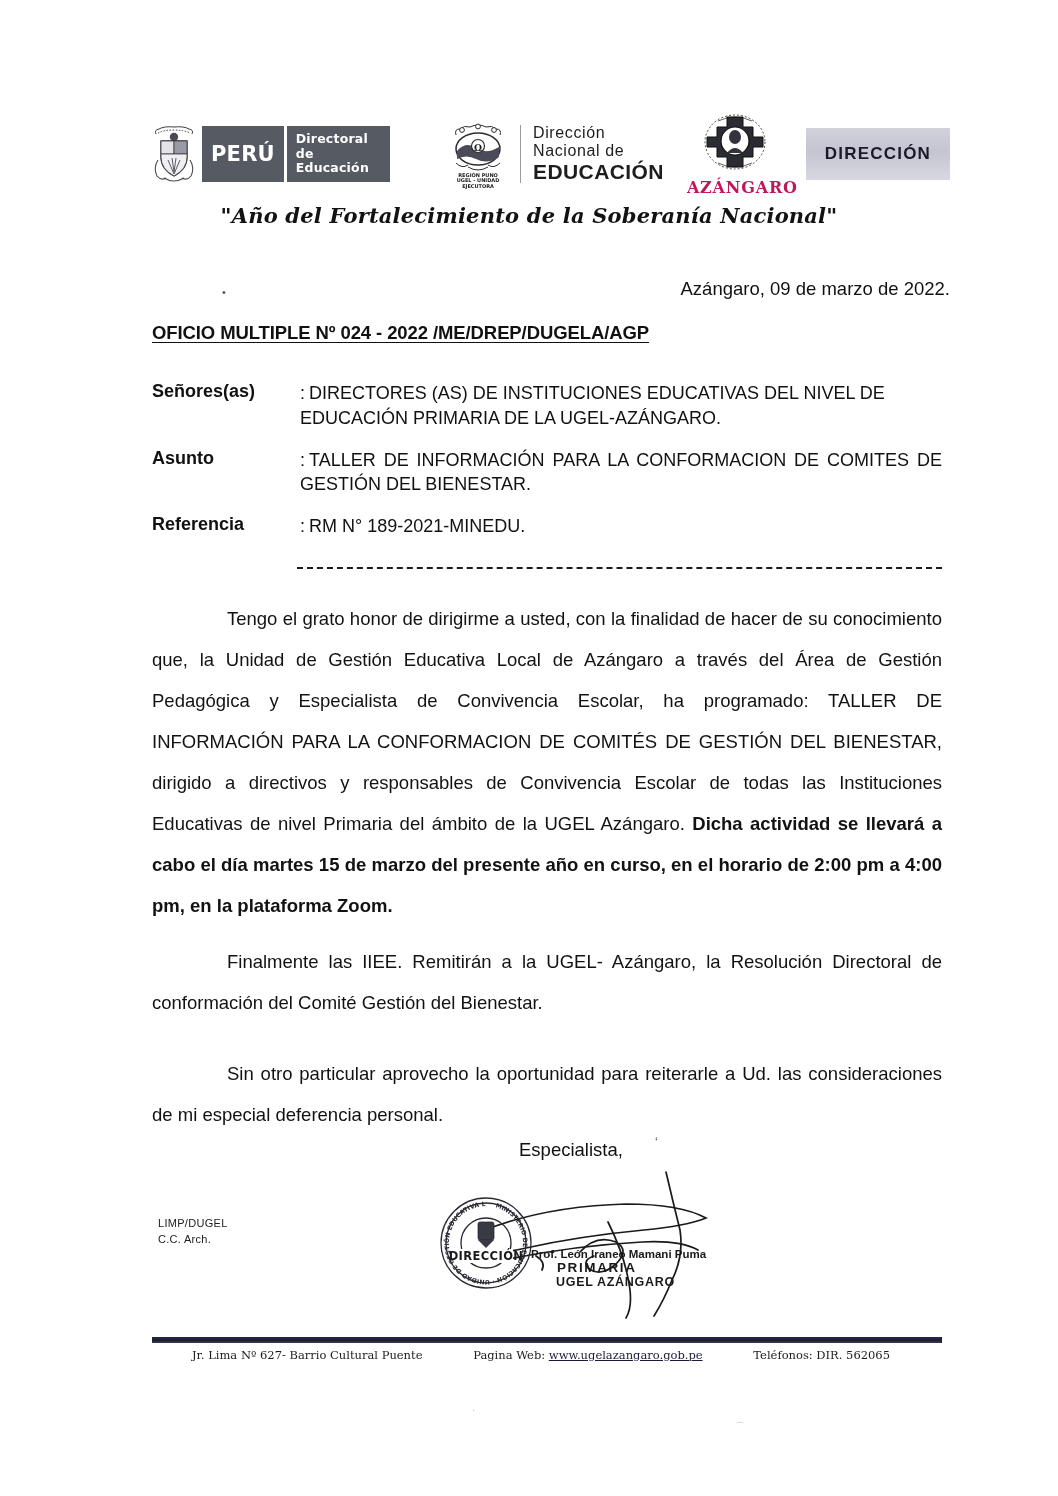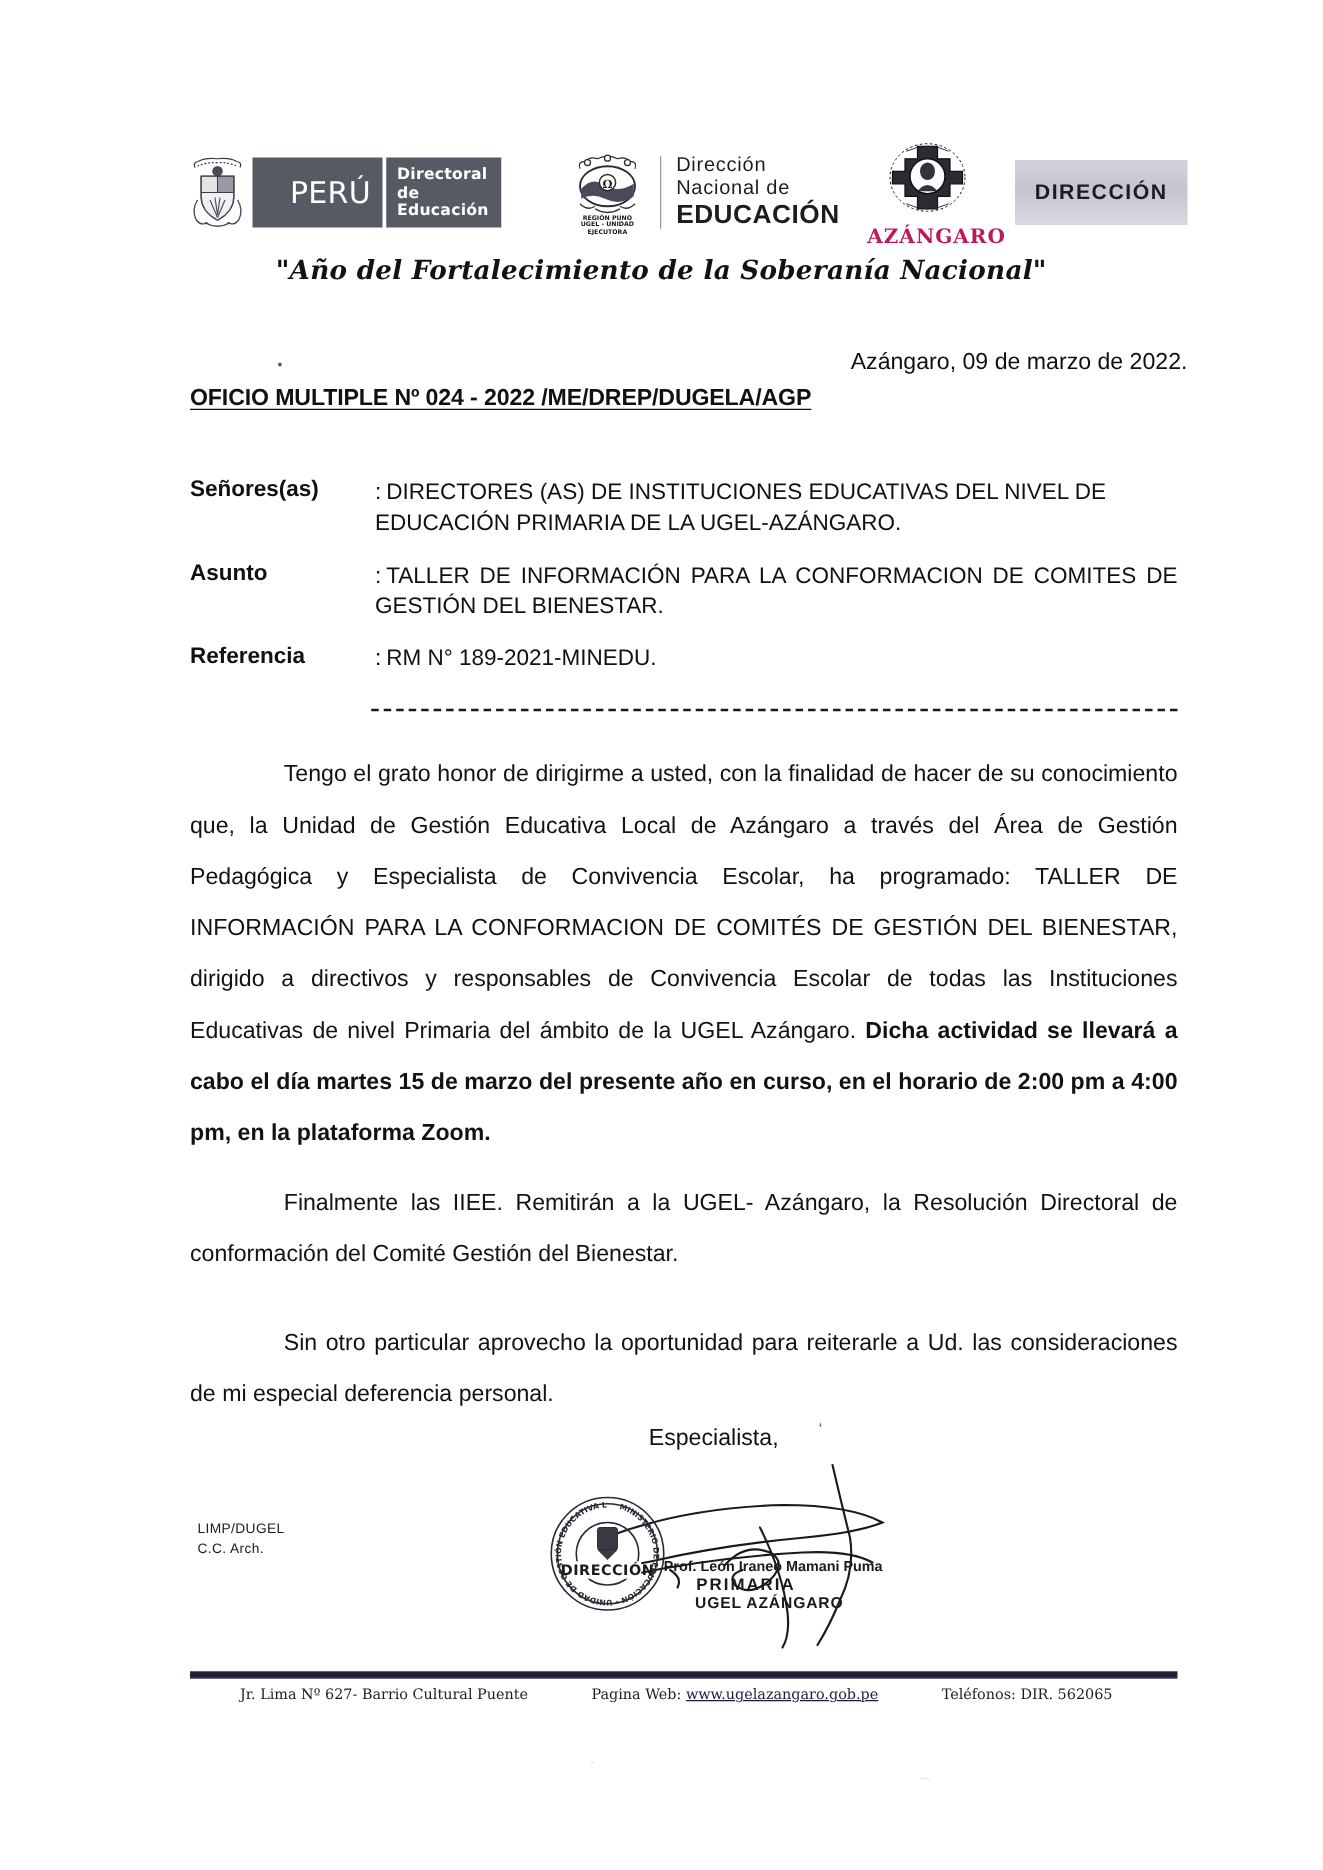--- a/index.html
+++ b/index.html
@@ -52,24 +52,23 @@
   .peru-cell {
     background: #555a63;
     color: #ffffff;
     display: flex;
     align-items: center;
     padding: 0 9px;
     letter-spacing: .2px;
   }
   .peru-cell.first { margin-right: 3px; }
   .peru-name {
-    font-size: 24px;
-    font-weight: 400;
+    font-size: 21px;
+    font-weight: 700;
     font-family: "DejaVu Sans", sans-serif;
-    margin-left: 21px;
   }
   .peru-min {
     font-size: 12.5px;
     font-weight: 700;
     line-height: 1.18;
     font-family: "DejaVu Sans", sans-serif;
   }
 
   
   .lh-gap { width: 60px; }
@@ -167,21 +166,21 @@
     left: 222px;
     top: 286px;
     font-size: 11px;
     color: #555;
   }
 
   
   .doc-title {
     position: absolute;
     left: 152px;
-    top: 307px;
+    top: 322px;
     font-size: 18.5px;
     font-weight: 700;
     text-decoration: underline;
     text-underline-offset: 3px;
     letter-spacing: -0.1px;
   }
 
   
   .fields {
     position: absolute;

